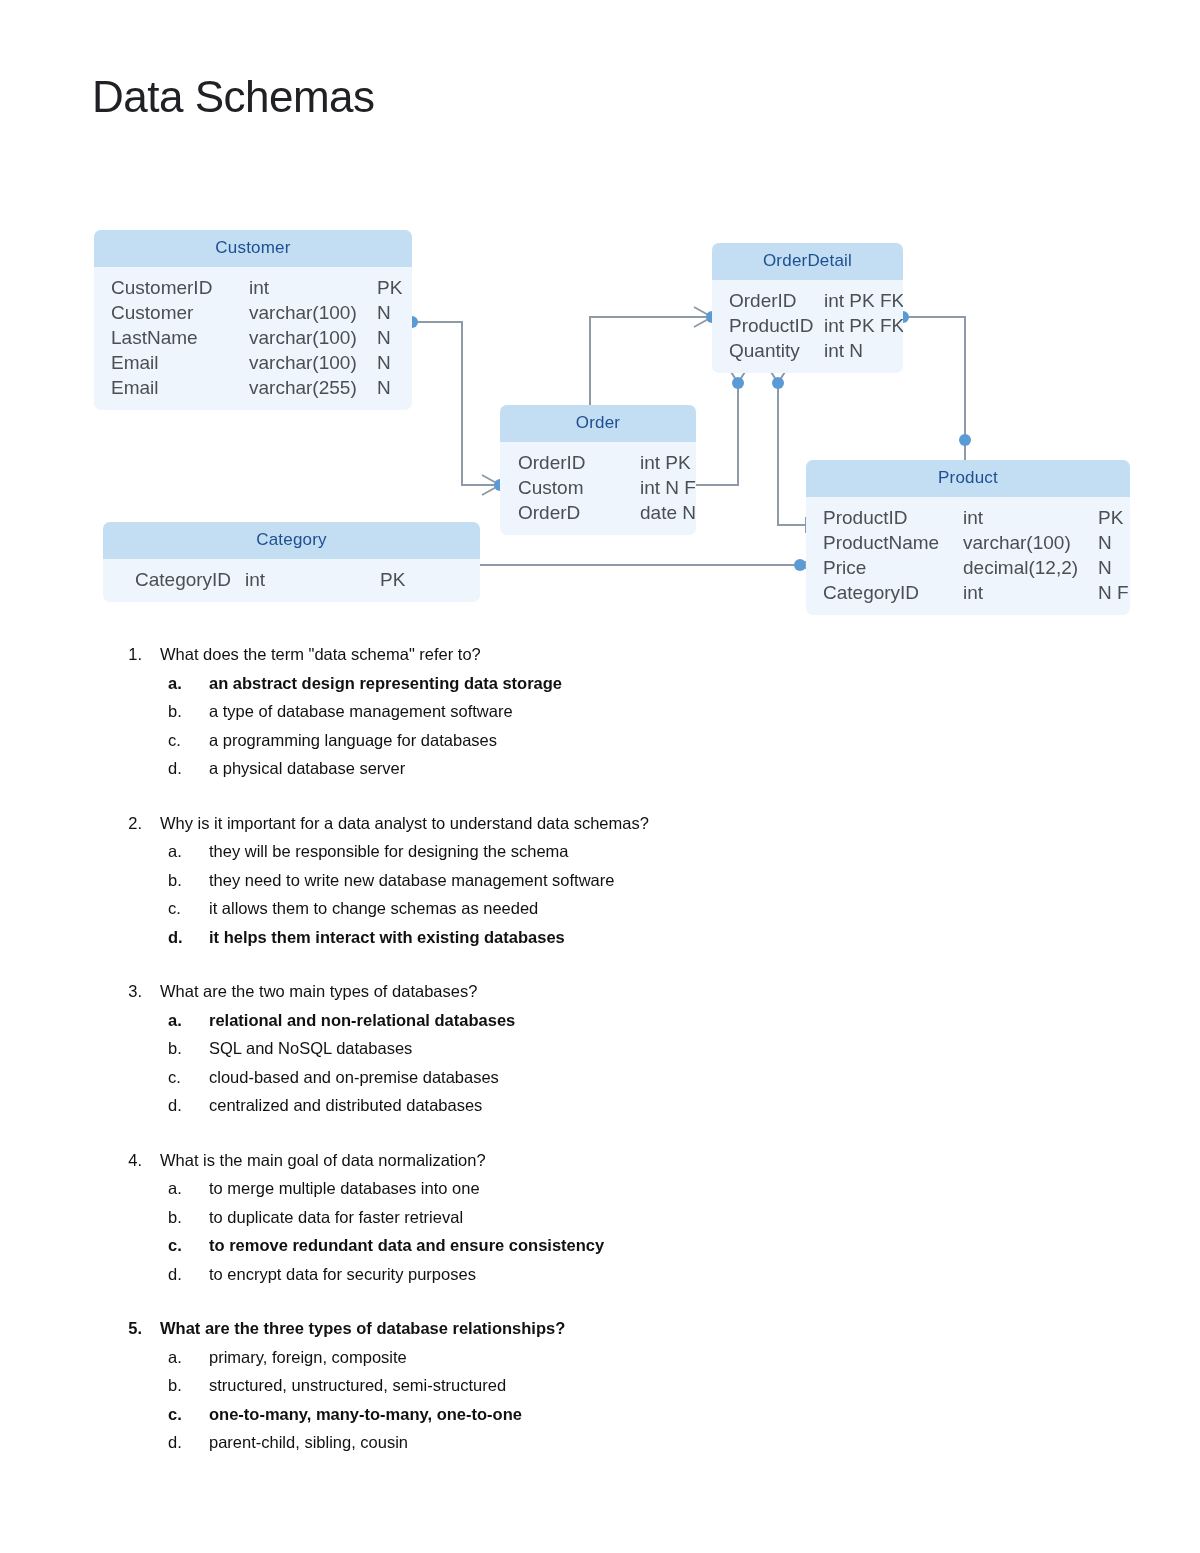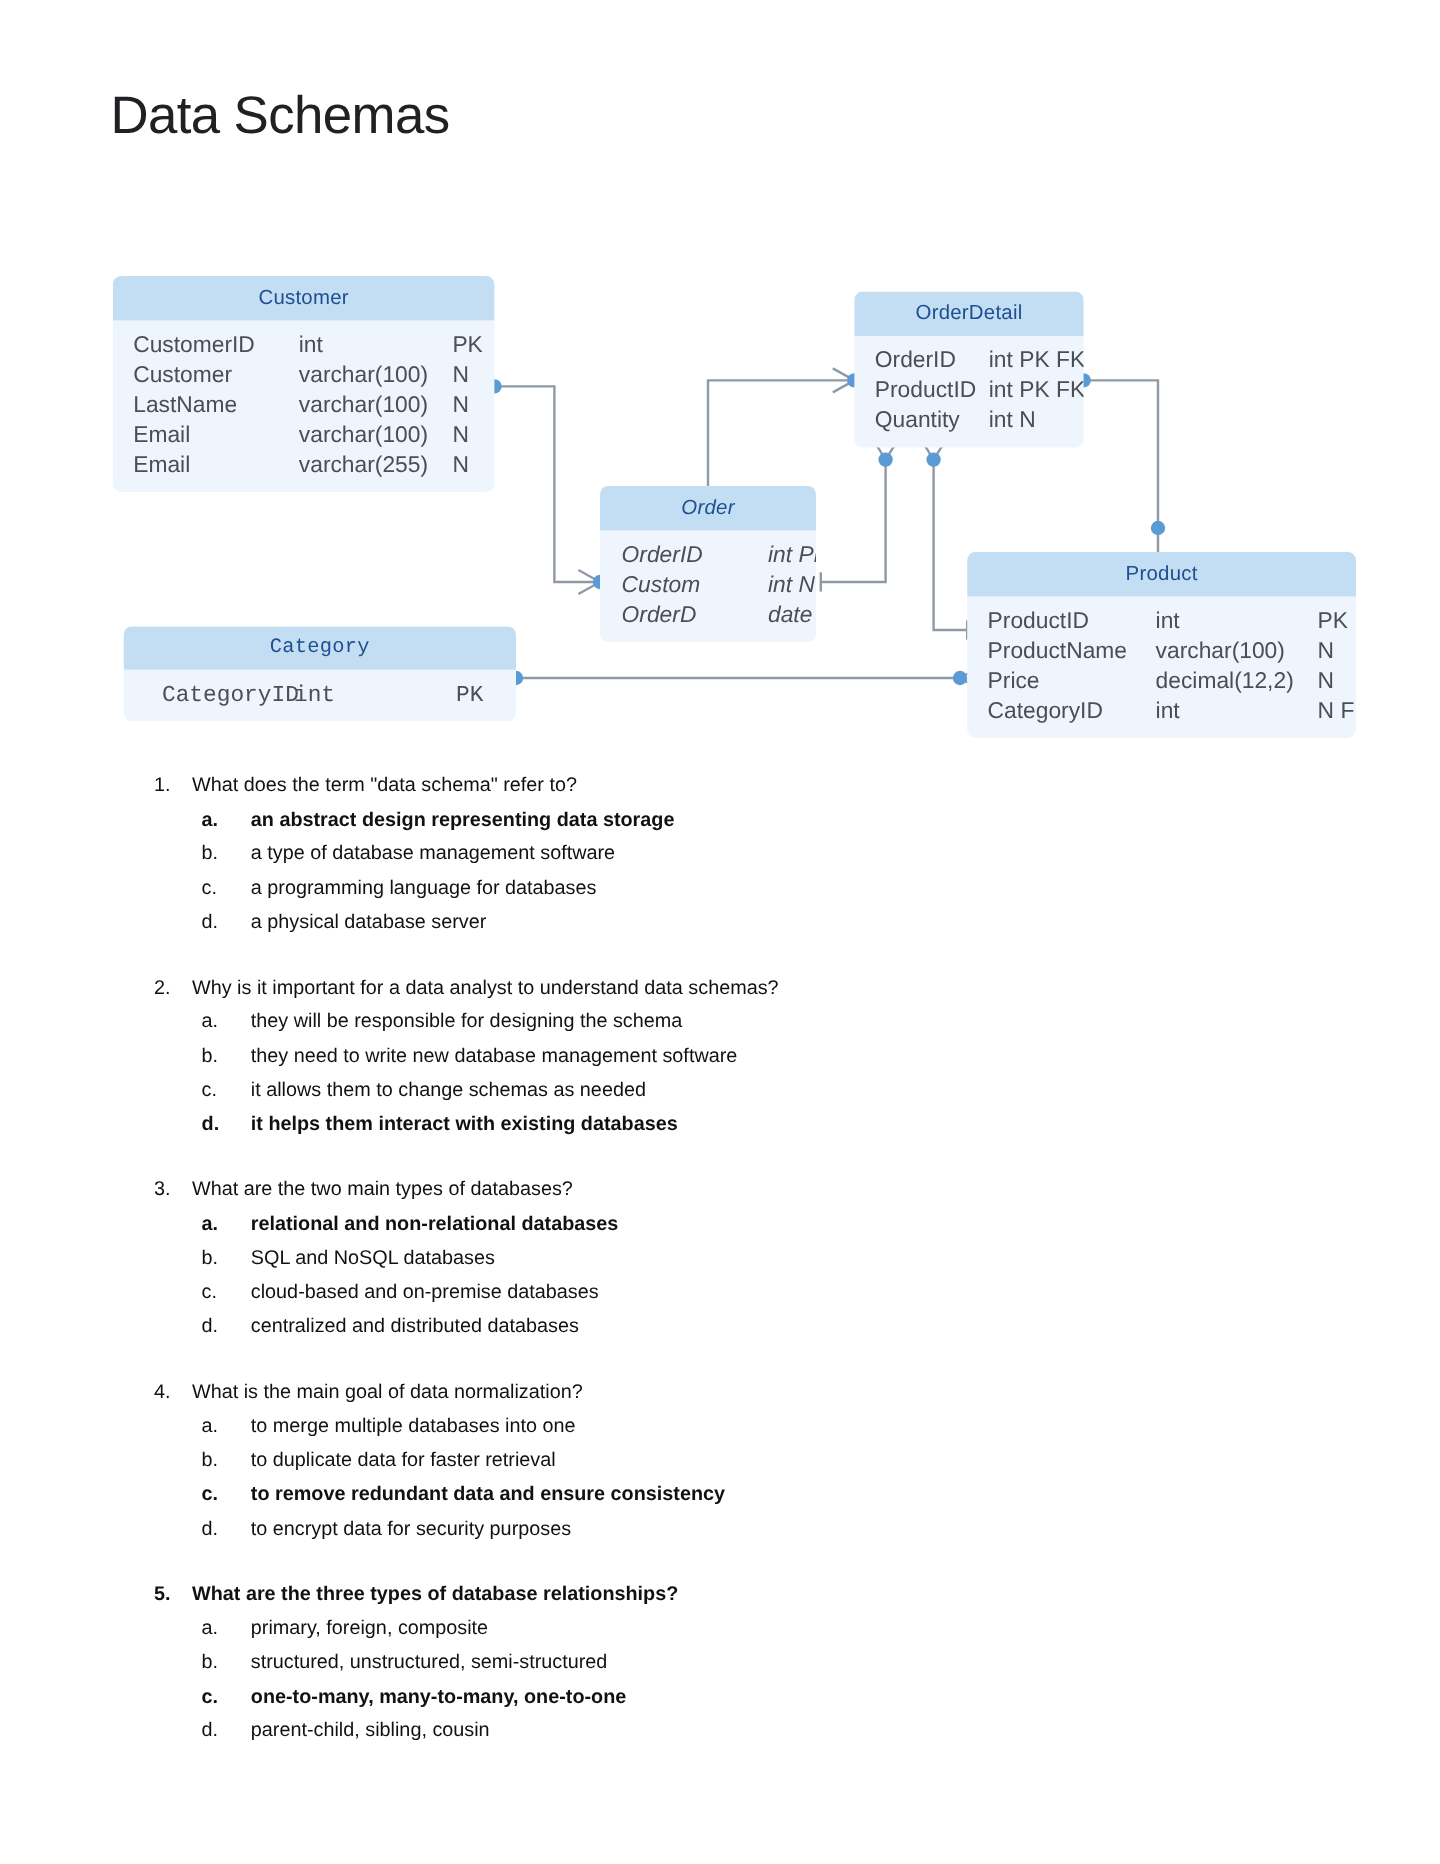--- a/index.html
+++ b/index.html
@@ -235,21 +235,21 @@
         <span class="attr-name">ProductID</span>
         <span class="attr-type">int PK FK</span>
       </div>
       <div class="attr-row">
         <span class="attr-name">Quantity</span>
         <span class="attr-type">int N</span>
       </div>
     </div>
   </div>
 
-  <div class="entity tbl-order" style="left:500px; top:210px; width:180px;font-style:italic;">
+  <div class="entity tbl-order" style="left:500px; top:210px; width:196px;">
     <div class="entity-header">Order</div>
     <div class="entity-body">
       <div class="attr-row">
         <span class="attr-name">OrderID</span>
         <span class="attr-type">int PK</span>
       </div>
       <div class="attr-row">
         <span class="attr-name">Custom</span>
         <span class="attr-type">int N FK</span>
       </div>
@@ -279,21 +279,21 @@
         <span class="attr-key">N</span>
       </div>
       <div class="attr-row">
         <span class="attr-name">CategoryID</span>
         <span class="attr-type">int</span>
         <span class="attr-key">N FK</span>
       </div>
     </div>
   </div>
 
-  <div class="entity tbl-category" style="left:103px; top:327px; width:327px;font-family:Liberation Mono, monospace;">
+  <div class="entity tbl-category" style="left:103px; top:327px; width:377px;">
     <div class="entity-header">Category</div>
     <div class="entity-body">
       <div class="attr-row">
         <span class="attr-name">CategoryID</span>
         <span class="attr-type">int</span>
         <span class="attr-key">PK</span>
       </div>
     </div>
   </div>
 </div>

